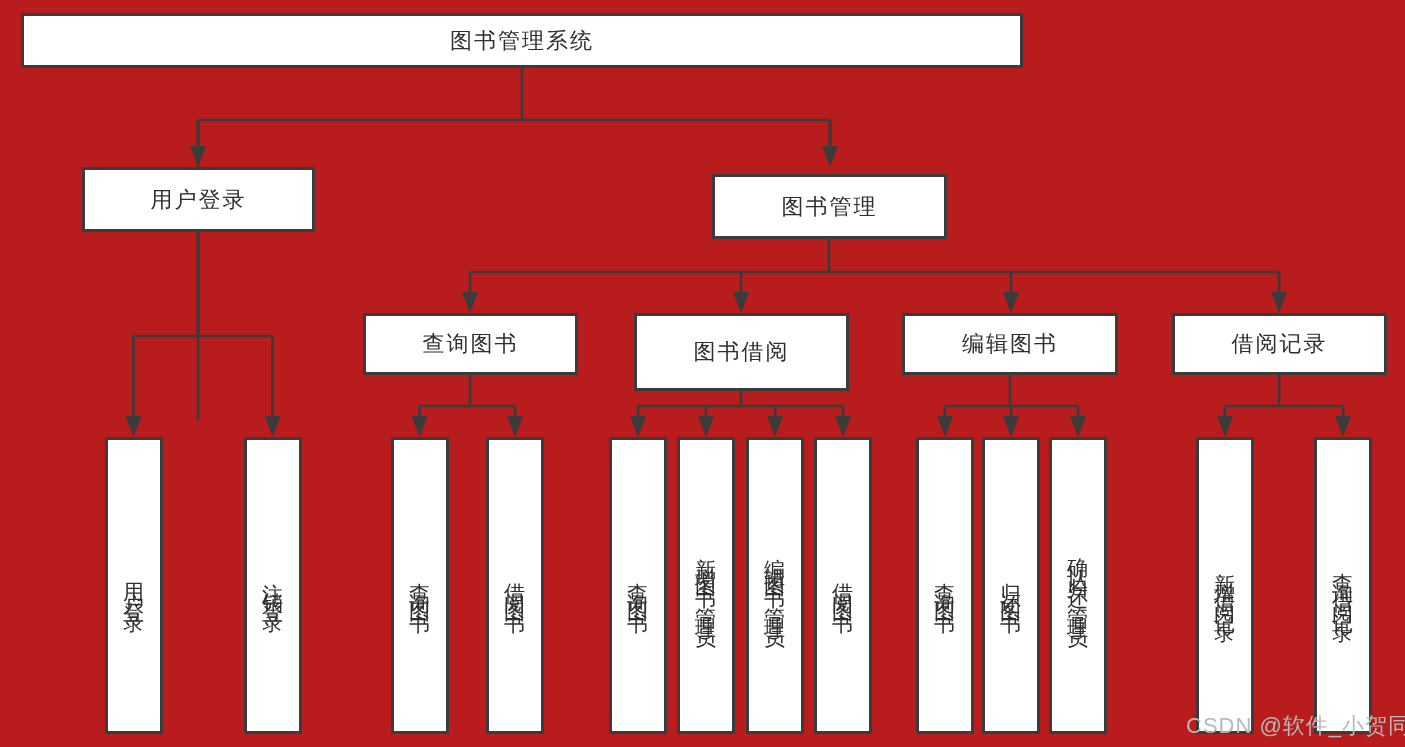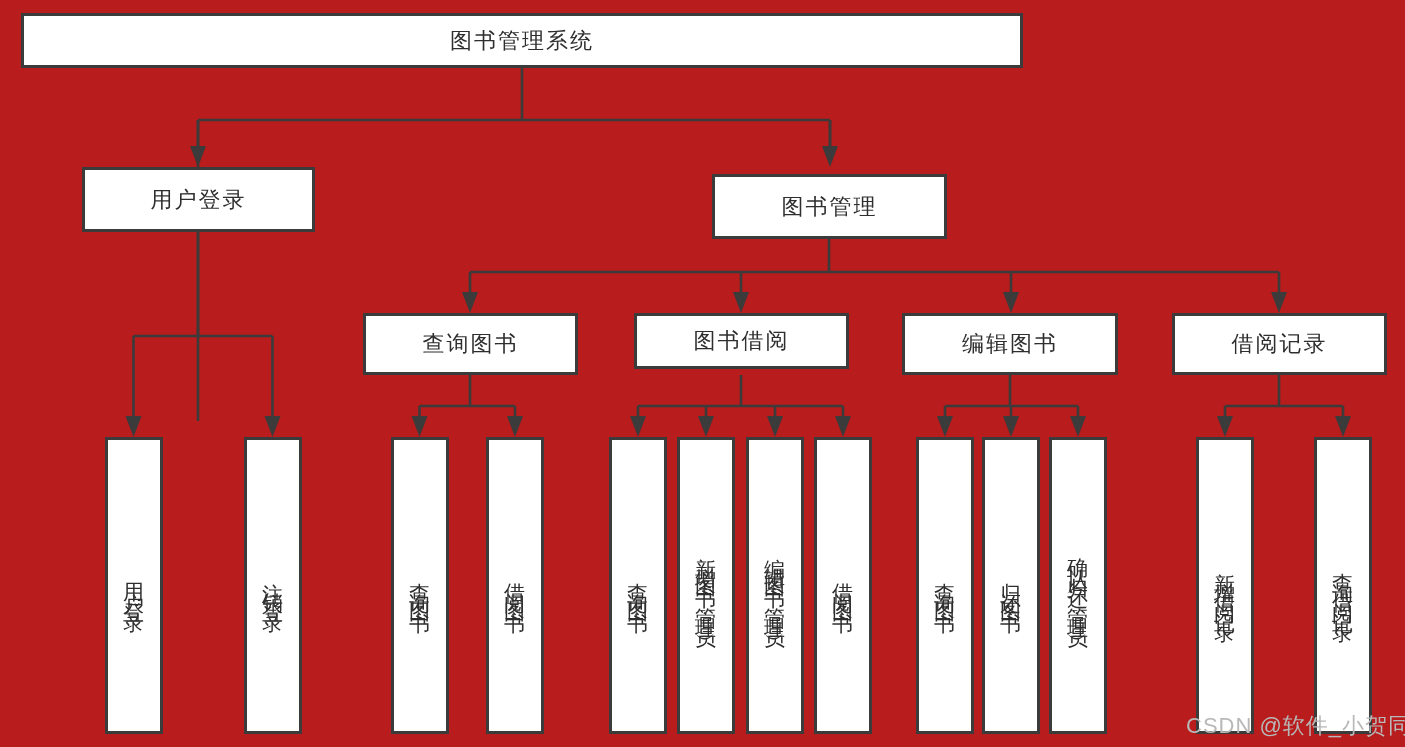--- a/index.html
+++ b/index.html
@@ -113,21 +113,21 @@
   <div class="box" style="left:82px; top:167px; width:233px; height:65px;">
     <span>用户登录</span>
   </div>
   <div class="box" style="left:712px; top:174px; width:235px; height:65px;">
     <span>图书管理</span>
   </div>
 
   <div class="box" style="left:363px; top:313px; width:215px; height:62px;">
     <span>查询图书</span>
   </div>
-  <div class="box" style="left:634px; top:313px; width:215px; height:56px;">
+  <div class="box" style="left:634px; top:313px; width:215px; height:78px;">
     <span>图书借阅</span>
   </div>
   <div class="box" style="left:902px; top:313px; width:216px; height:62px;">
     <span>编辑图书</span>
   </div>
   <div class="box" style="left:1172px; top:313px; width:215px; height:62px;text-align:right;">
     <span>借阅记录</span>
   </div>
 
   <div class="box leaf" style="left:105px;">

